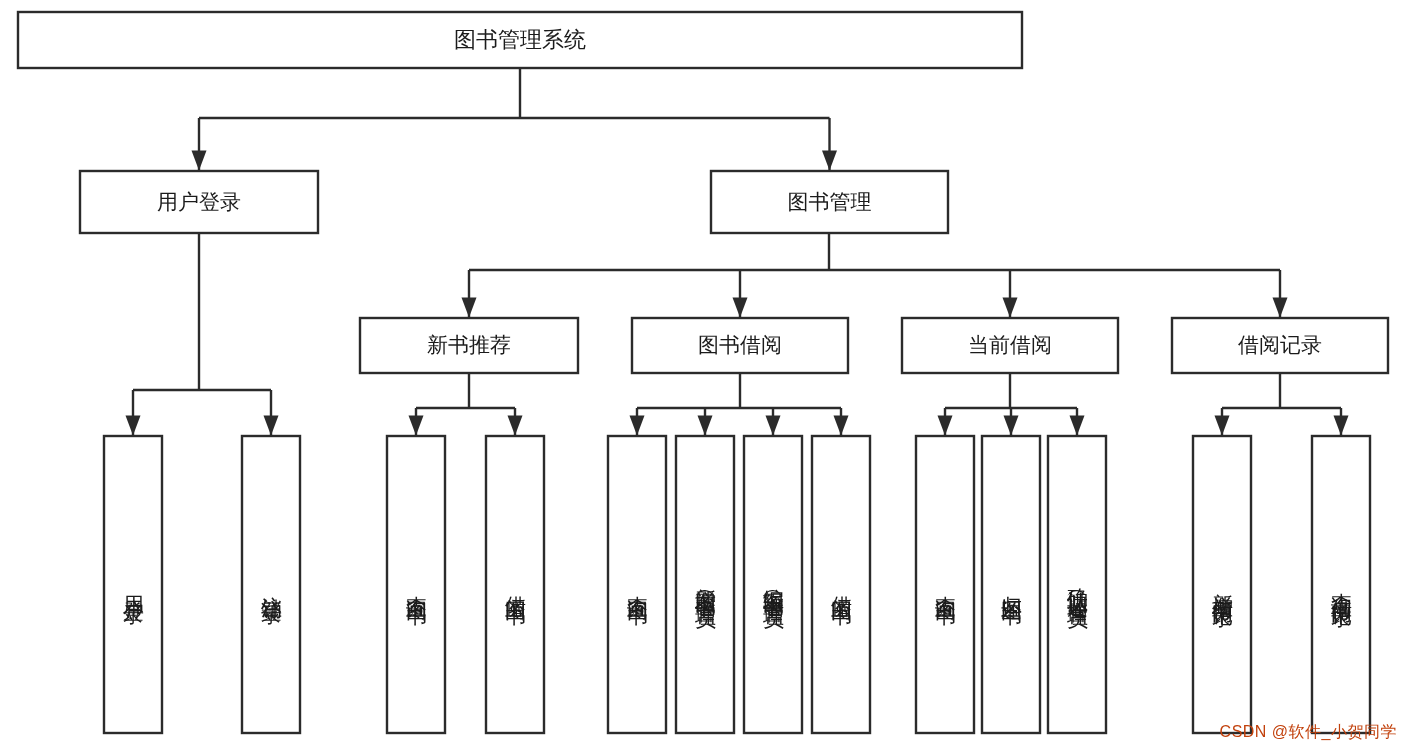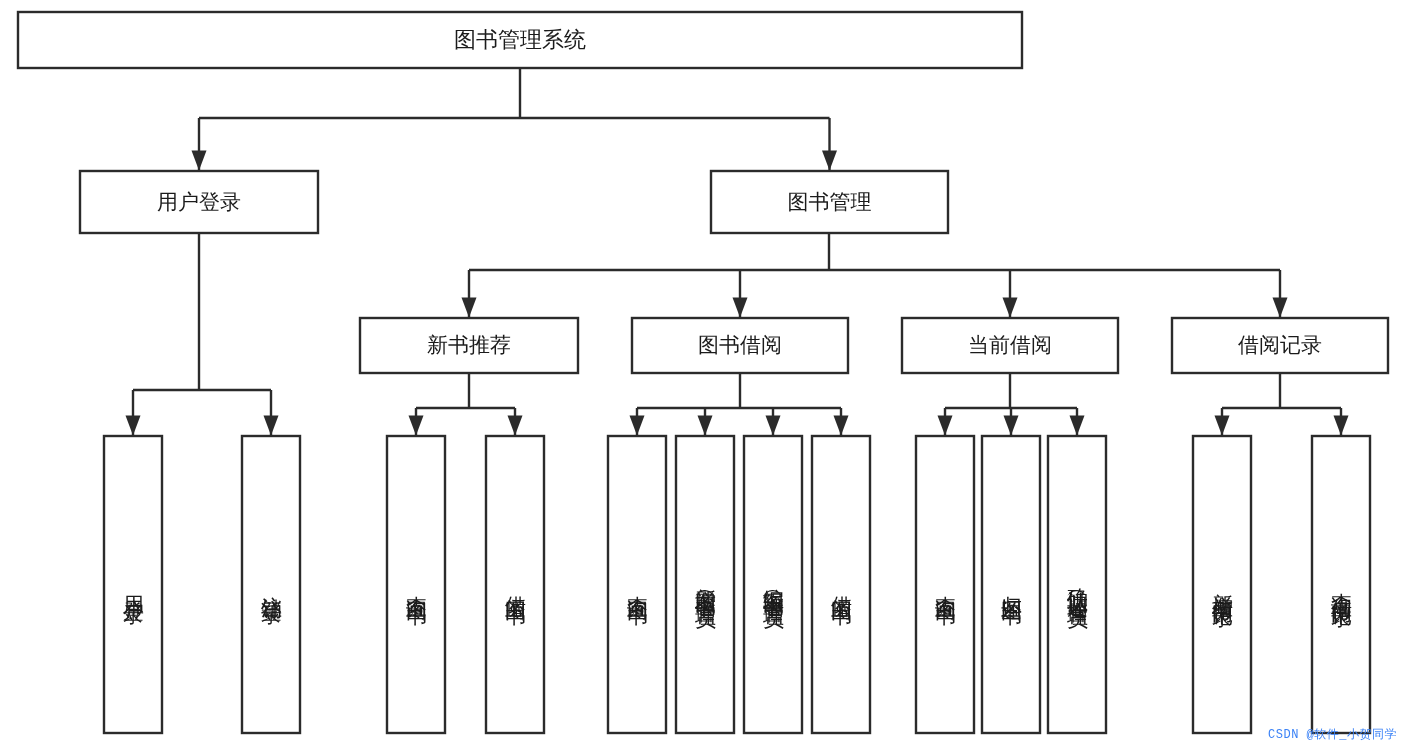--- a/index.html
+++ b/index.html
@@ -70,23 +70,23 @@
     line-height: 1.18;
     letter-spacing: 3px;
     color: #1b1b1b;
     white-space: nowrap;
     text-align: center;
   }
   .watermark {
     position: absolute;
     right: 8px;
     bottom: 4px;
-    font-family: Liberation Mono, monospace;
-    font-size: 12px;
-    color: #3b82f6;
+    font-family: Liberation Sans, sans-serif;
+    font-size: 16px;
+    color: #c2410c;
     letter-spacing: 0.5px;
     white-space: nowrap;
   }
 </style>
 </head>
 <body>
 
 <div id="diagram-root">
 
   <svg id="flow-svg" viewBox="0 0 1405 747">

